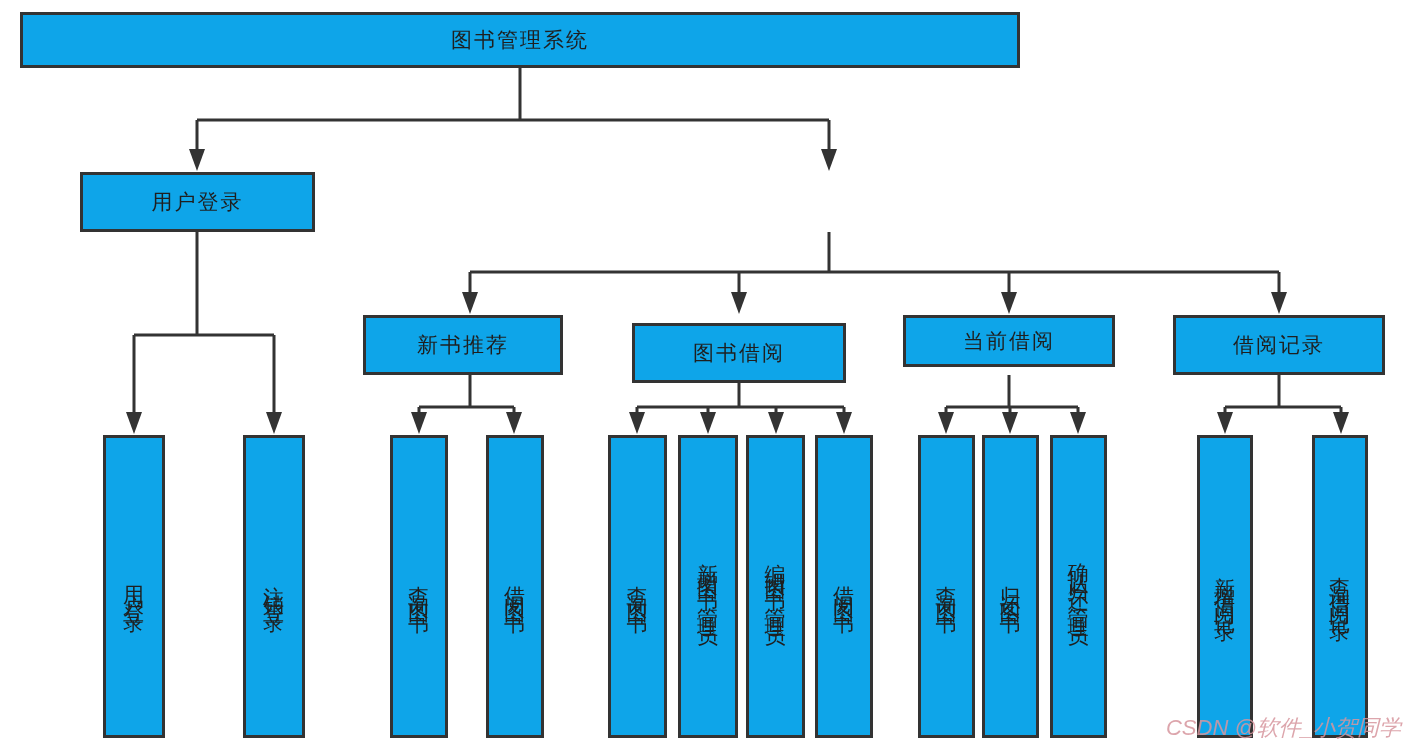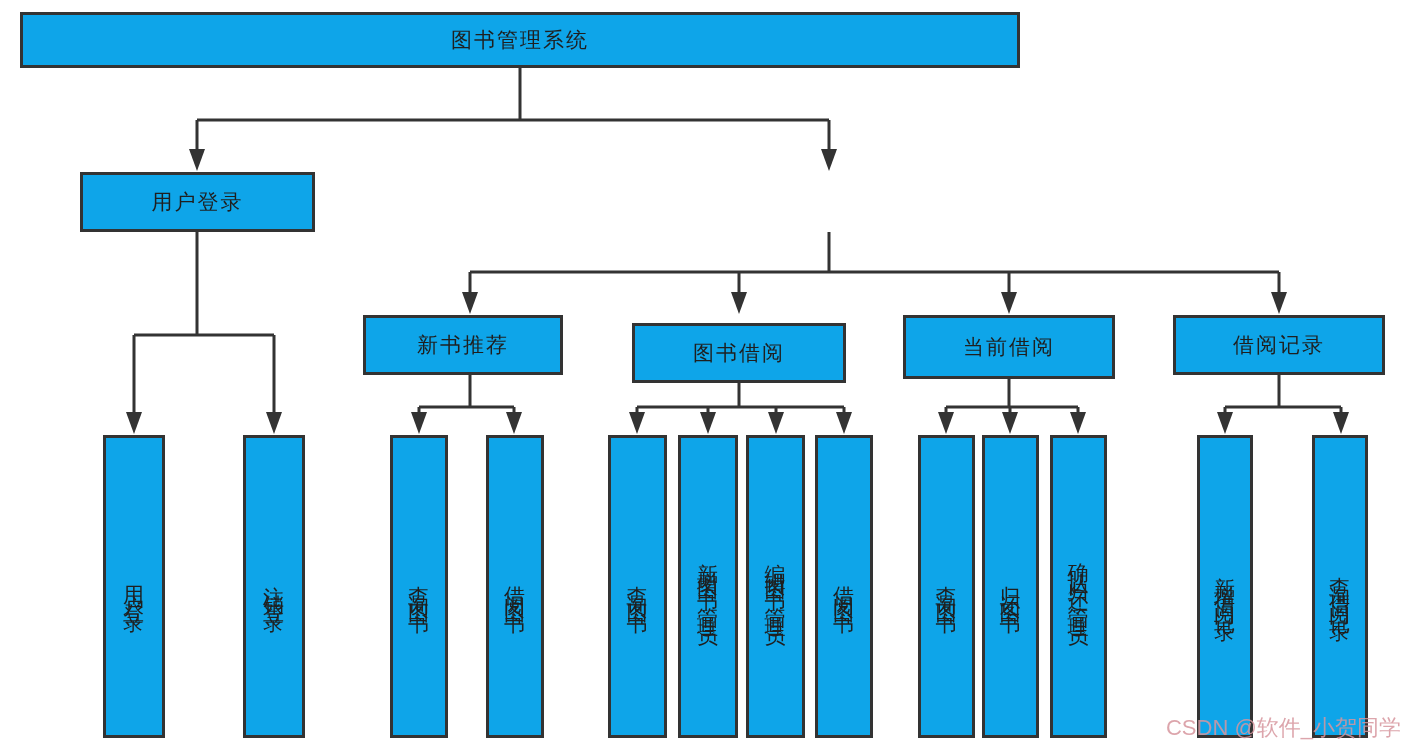--- a/index.html
+++ b/index.html
@@ -28,20 +28,21 @@
     line-height:1;
     white-space:nowrap;
   }
   .watermark{
     position:absolute;
     right:4px;bottom:4px;
     font-size:22px;
     color:#d7969e;
     opacity:0.85;
     white-space:nowrap;
+    font-style:italic;
   }
 </style>
 </head>
 <body>
 
 <div class="canvas">
 
   <svg class="connectors" viewBox="0 0 1405 747" xmlns="http://www.w3.org/2000/svg">
     <g stroke="#333333" stroke-width="3" fill="none">
 
@@ -96,21 +97,21 @@
   <div class="box" style="left:80px;top:172px;width:235px;height:60px;">
     <span class="h-label">用户登录</span>
   </div>
 
   <div class="box" style="left:363px;top:315px;width:200px;height:60px;">
     <span class="h-label">新书推荐</span>
   </div>
   <div class="box" style="left:632px;top:323px;width:214px;height:60px;">
     <span class="h-label">图书借阅</span>
   </div>
-  <div class="box" style="left:903px;top:315px;width:212px;height:64px;">
+  <div class="box" style="left:903px;top:315px;width:212px;height:52px;">
     <span class="h-label">当前借阅</span>
   </div>
   <div class="box" style="left:1173px;top:315px;width:212px;height:60px;">
     <span class="h-label">借阅记录</span>
   </div>
 
   <div class="box v-box" style="left:103px;top:435px;width:62px;height:303px;">
     <span>用户登录</span>
   </div>
   <div class="box v-box" style="left:243px;top:435px;width:62px;height:303px;">

